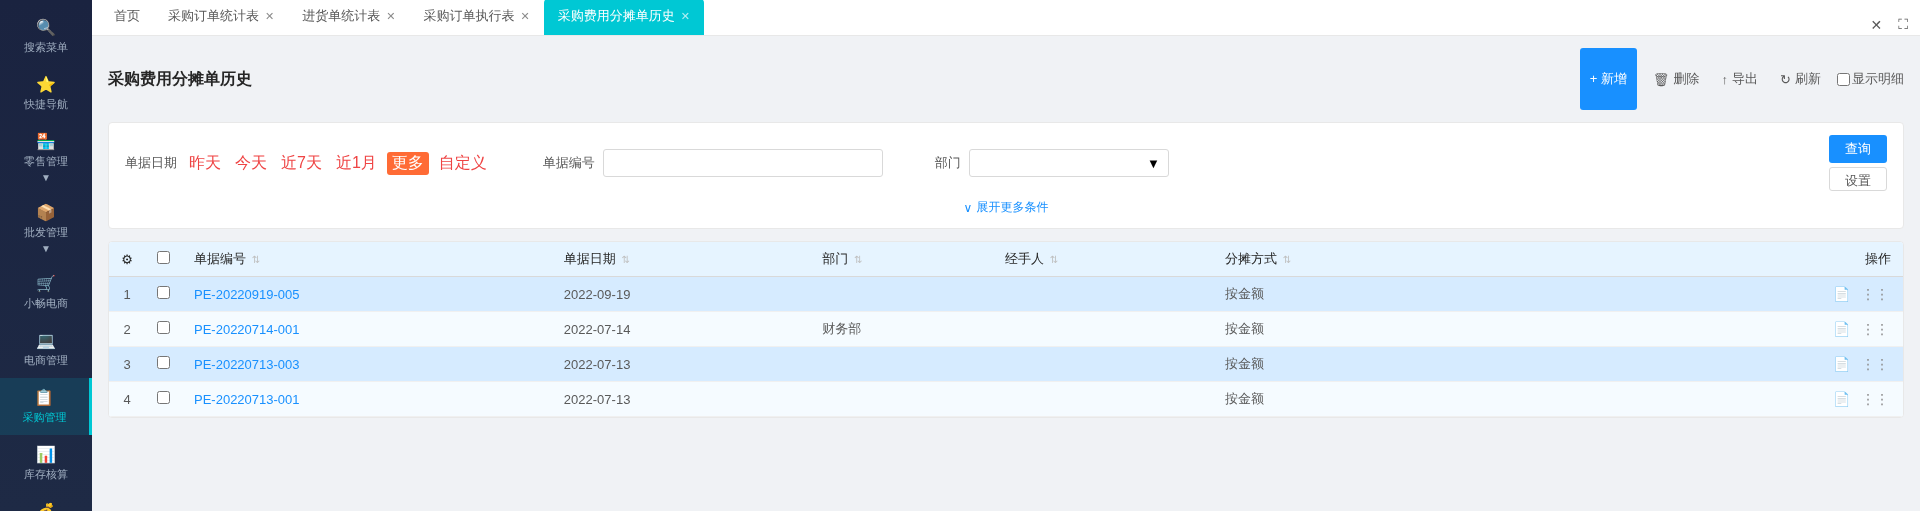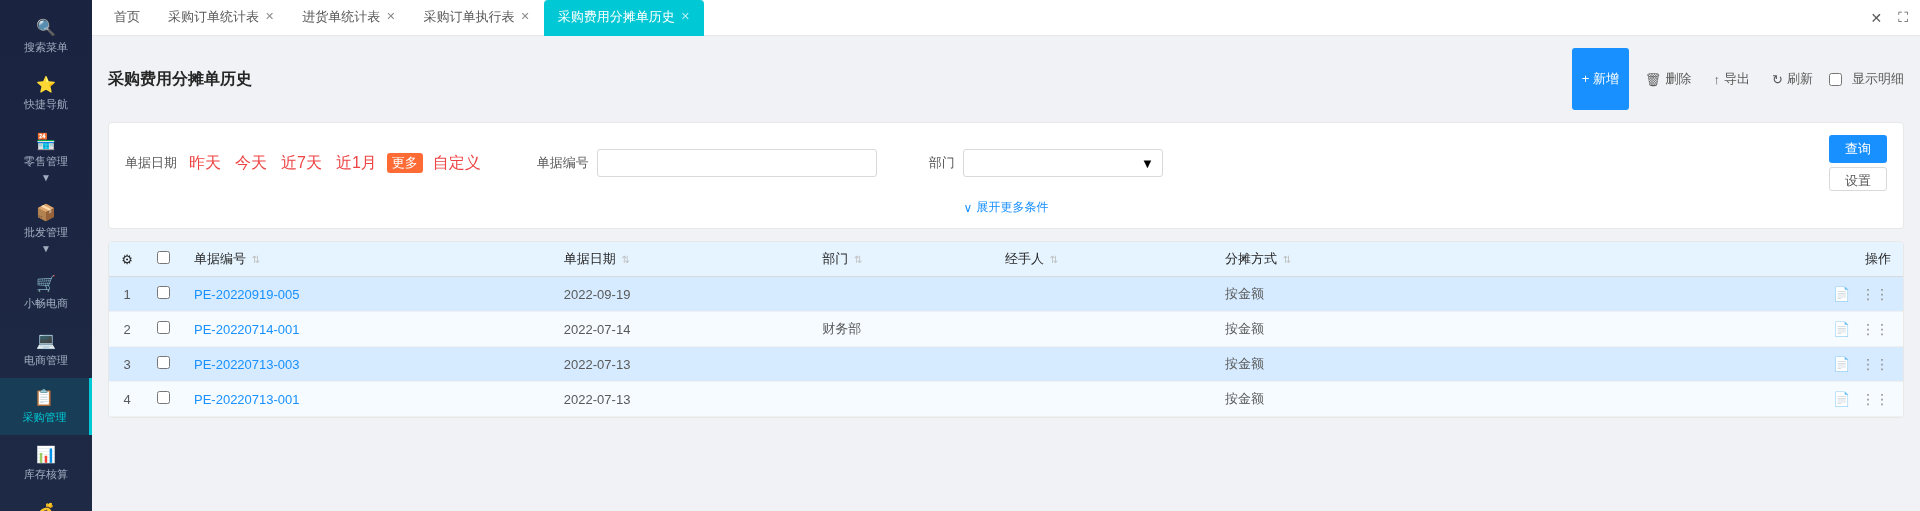--- a/index.html
+++ b/index.html
@@ -38,21 +38,21 @@
       display: flex;
       flex-direction: column;
       background: #f0f2f5;
       overflow: hidden;
     }
 
     
     .tab-bar {
       background: #fff;
       display: flex;
-      align-items: center;
+      align-items: flex-end;
       padding: 0 8px;
       border-bottom: 1px solid #e8e8e8;
       height: 36px;
       gap: 0;
       flex-shrink: 0;
     }
     .tab {
       padding: 0 14px;
       height: 36px;
       display: flex;
@@ -129,21 +129,21 @@
     }
     .toolbar-btn.primary {
       background: #1890ff;
       color: #fff;
       border: none;
       padding: 22px 10px;
     }
     .checkbox-label {
       display: flex;
       align-items: center;
-      gap: 10px;
+      gap: 2px;
       cursor: pointer;
       color: #595959;
       font-size: 13px;
     }
 
     
     .search-area {
       background: #fff;
       border-radius: 4px;
       padding: 12px 16px;
@@ -175,21 +175,21 @@
       cursor: pointer;
       color: #ef4444;
       font-size: 16px;
       padding: 1px 4px;
     }
     .date-shortcut.more {
       background: #ff6b35;
       color: #fff;
       border-radius: 3px;
       padding: 1px 5px;
-      font-size: 13px;
+      font-size: 16px;
     }
     .date-range {
       font-size: 12px;
       color: #595959;
       margin-top: 3px;
     }
     .search-input {
       border: 1px solid #d9d9d9;
       border-radius: 3px;
       padding: 4px 8px;

